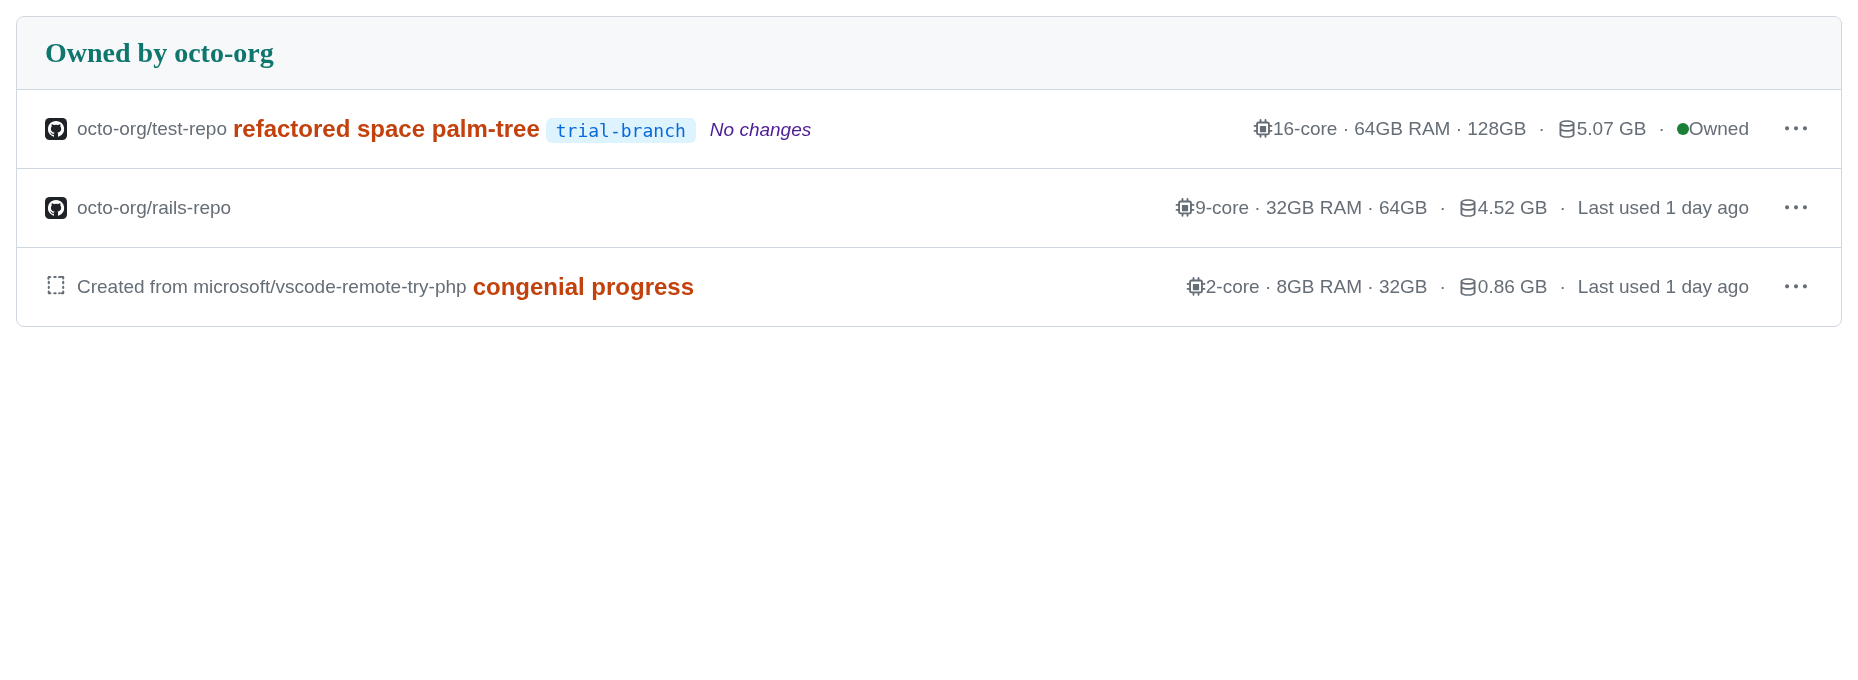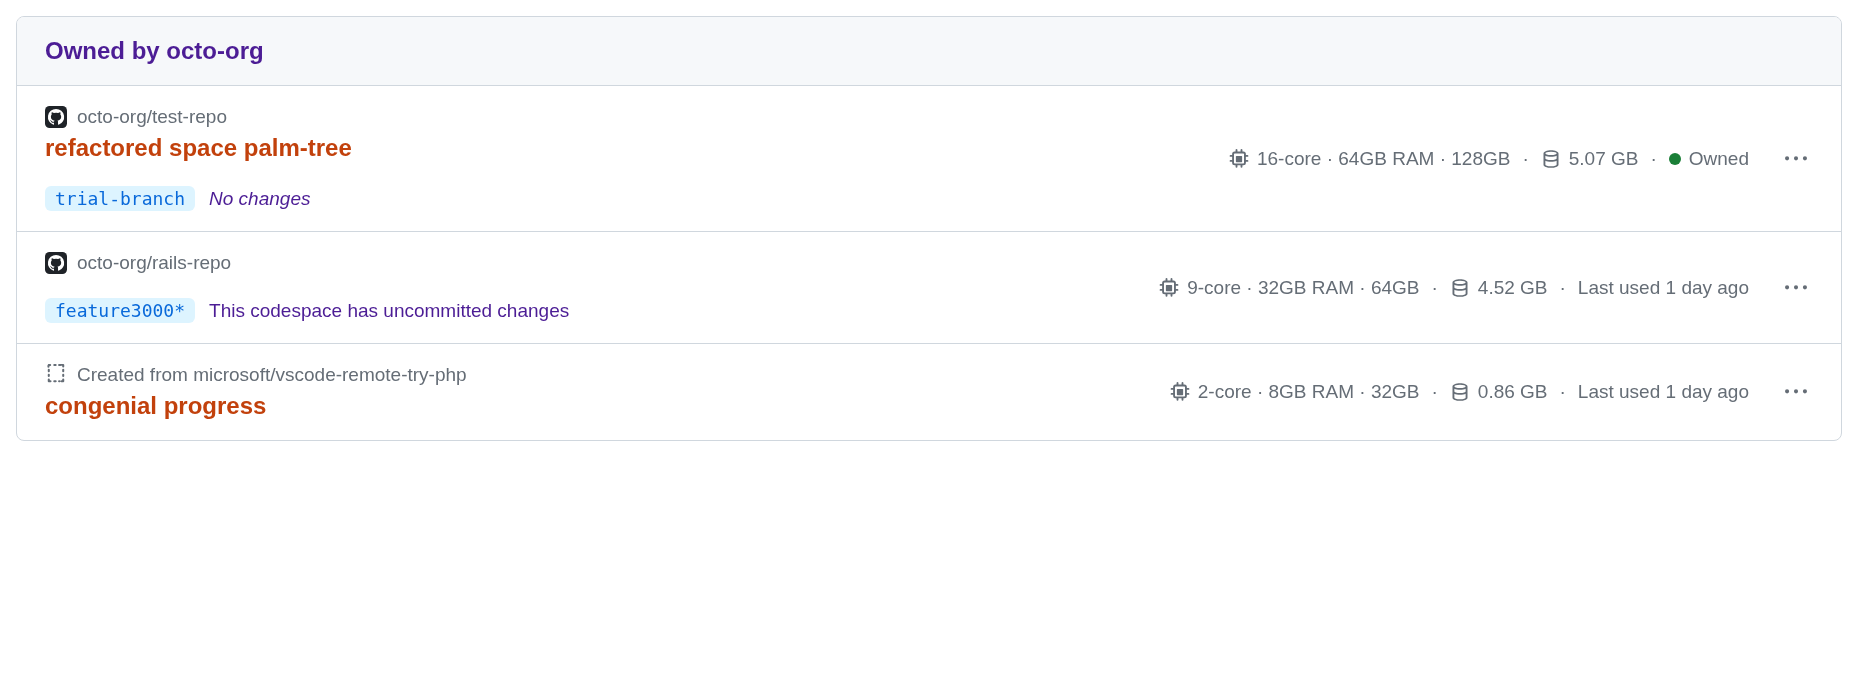--- a/index.html
+++ b/index.html
@@ -18,38 +18,38 @@
       border: 1px solid #d0d7de;
       border-radius: 8px;
       overflow: hidden;
     }
     .panel-header {
       background: #f6f8fa;
       border-bottom: 1px solid #d0d7de;
       padding: 20px 28px;
     }
     .panel-header h2 {
-      font-size: 24px;
+      font-size: 28px;
       font-weight: 600;
-      color: #4c1d95;
+      color: #0f766e;
+      font-family: Liberation Serif, serif;
     }
     .codespace-item {
       display: flex;
       align-items: center;
       justify-content: space-between;
       padding: 20px 28px;
       border-bottom: 1px solid #d0d7de;
       gap: 24px;
     }
     .codespace-item:last-child {
       border-bottom: none;
     }
     .cs-left {
       display: flex;
-      flex-direction: column;
       gap: 6px;
       min-width: 0;
     }
     .repo-line {
       display: flex;
       align-items: center;
       gap: 10px;
       color: #656d76;
       font-size: 19px;
     }
@@ -80,21 +80,21 @@
       color: #c2410c;
     }
     .bookmark-icon {
       color: #1f2328;
       flex-shrink: 0;
     }
     .branch-line {
       display: flex;
       align-items: center;
       gap: 14px;
-      margin-top: 18px;
+      margin-top: 2px;
     }
     .branch-chip {
       background: #ddf4ff;
       color: #0969da;
       font-family: ui-monospace, SFMono-Regular, "SF Mono", Menlo, Consolas, monospace;
       font-size: 18px;
       padding: 2px 10px;
       border-radius: 6px;
     }
     .branch-status {
@@ -109,21 +109,21 @@
       display: flex;
       align-items: center;
       gap: 12px;
       color: #656d76;
       font-size: 19px;
       flex-shrink: 0;
     }
     .meta-group {
       display: flex;
       align-items: center;
-      gap: 8px;
+      gap: 0;
     }
     .dot-sep {
       color: #656d76;
     }
     .status-dot {
       width: 12px;
       height: 12px;
       border-radius: 50%;
       background: #1a7f37;
       display: inline-block;
@@ -202,24 +202,20 @@
     <div class="cs-left">
       <div class="repo-line">
         <span class="repo-avatar">
           <svg viewBox="0 0 24 24" class="oc-icon">
               <rect x="0" y="0" width="24" height="24" rx="5" fill="#1f2328"></rect>
               <path fill="#fff" d="M12 3.2a8.8 8.8 0 0 0-2.78 17.15c.44.08.6-.19.6-.42v-1.63c-2.45.53-2.96-1.05-2.96-1.05-.4-1.02-.98-1.29-.98-1.29-.8-.55.06-.54.06-.54.88.06 1.35.91 1.35.91.79 1.35 2.07.96 2.58.73.08-.57.31-.96.56-1.18-1.95-.22-4.01-.98-4.01-4.35 0-.96.34-1.75.9-2.36-.09-.22-.39-1.12.09-2.33 0 0 .74-.24 2.42.9a8.4 8.4 0 0 1 4.4 0c1.68-1.14 2.42-.9 2.42-.9.48 1.21.18 2.11.09 2.33.56.61.9 1.4.9 2.36 0 3.38-2.06 4.13-4.02 4.35.32.27.6.81.6 1.64v2.43c0 .23.16.51.6.42A8.8 8.8 0 0 0 12 3.2z"></path>
             </svg>
         </span>
         <span>octo-org/rails-repo</span>
       </div>
-      <div class="branch-line">
-        <span class="branch-chip"><span>feature3000</span><span>*</span></span>
-        <span class="branch-status no-italic">This codespace has uncommitted changes</span>
-      </div>
     </div>
     <div class="cs-right">
       <span class="meta-group">
         <svg class="oc-icon" width="20" height="20" viewBox="0 0 16 16">
             <path d="M6 0a.75.75 0 0 1 .75.75V2h2.5V.75a.75.75 0 0 1 1.5 0V2h.75A2 2 0 0 1 13.5 4v.75h1.25a.75.75 0 0 1 0 1.5H13.5v2.5h1.25a.75.75 0 0 1 0 1.5H13.5V11a2 2 0 0 1-2 2h-.75v1.25a.75.75 0 0 1-1.5 0V13h-2.5v1.25a.75.75 0 0 1-1.5 0V13H4.5A2 2 0 0 1 2.5 11v-.75H1.25a.75.75 0 0 1 0-1.5H2.5v-2.5H1.25a.75.75 0 0 1 0-1.5H2.5V4a2 2 0 0 1 2-2h.75V.75A.75.75 0 0 1 6 0ZM4.5 3.5a.5.5 0 0 0-.5.5v7c0 .28.22.5.5.5h7a.5.5 0 0 0 .5-.5V4a.5.5 0 0 0-.5-.5ZM6 5.5h4a.5.5 0 0 1 .5.5v4a.5.5 0 0 1-.5.5H6a.5.5 0 0 1-.5-.5V6a.5.5 0 0 1 .5-.5Z"></path>
           </svg>
         <span>9-core · 32GB RAM · 64GB</span>
       </span>
       <span class="dot-sep">·</span>
       <span class="meta-group">

